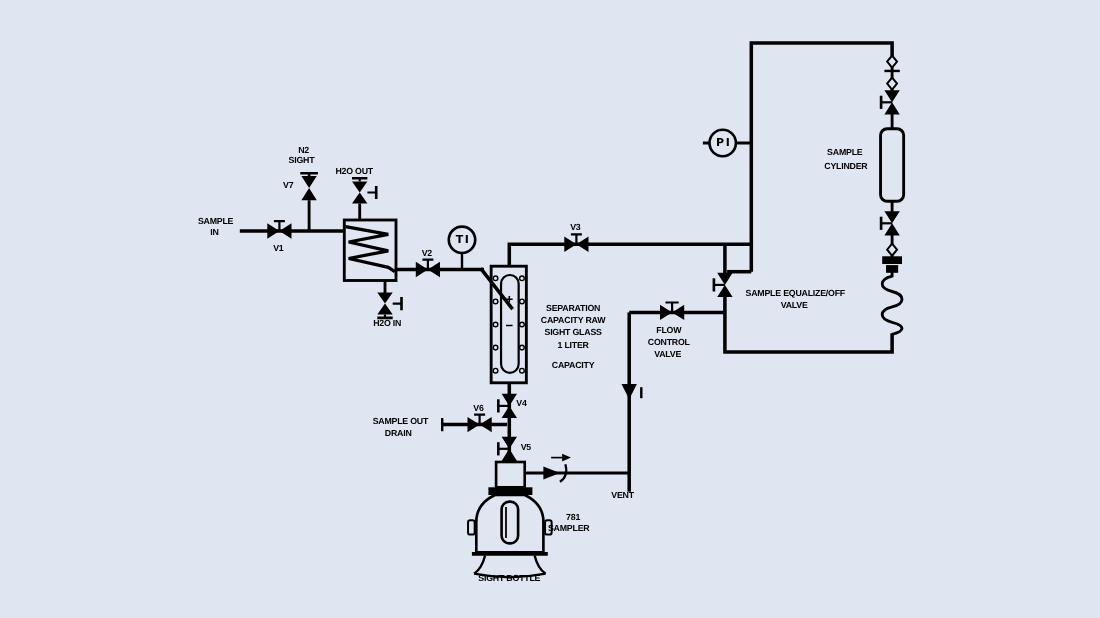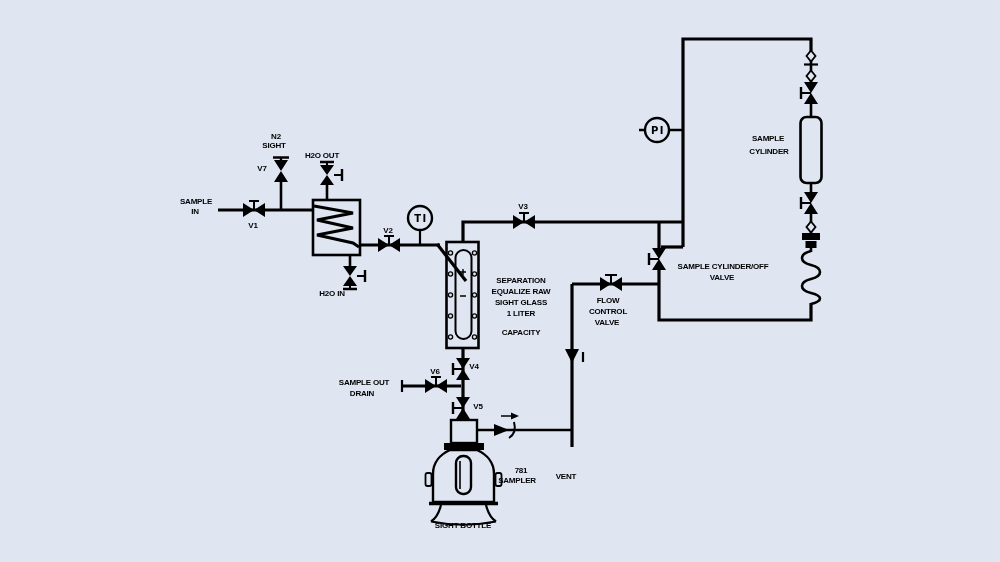--- a/index.html
+++ b/index.html
@@ -166,45 +166,45 @@
     </g>
   </svg>
 
   <div class="lbl" style="left:196px;top:202px">SAMPLE</div>
   <div class="lbl" style="left:195px;top:212px">IN</div>
   <div class="lbl" style="left:253px;top:226px">V1</div>
   <div class="lbl" style="left:276px;top:137px">N2</div>
   <div class="lbl" style="left:274px;top:146px">SIGHT</div>
   <div class="lbl" style="left:262px;top:169px">V7</div>
   <div class="lbl" style="left:322px;top:156px">H2O OUT</div>
-  <div class="lbl" style="left:332px;top:294px">H2O IN</div>
+  <div class="lbl" style="left:352px;top:294px">H2O IN</div>
   <div class="lbl" style="left:388px;top:231px">V2</div>
   <div class="lbl inst" style="left:420px;top:218px">TI</div>
   <div class="lbl" style="left:523px;top:207px">V3</div>
 
   <div class="lbl" style="left:521px;top:281px">SEPARATION</div>
-  <div class="lbl" style="left:521px;top:292px">EQUALIZE RAW</div>
+  <div class="lbl" style="left:521px;top:292px">CAPACITY RAW</div>
   <div class="lbl" style="left:521px;top:303px">SIGHT GLASS</div>
   <div class="lbl" style="left:521px;top:314px">1 LITER</div>
   <div class="lbl" style="left:521px;top:333px">CAPACITY</div>
 
   <div class="lbl" style="left:474px;top:367px">V4</div>
   <div class="lbl" style="left:435px;top:372px">V6</div>
   <div class="lbl" style="left:364px;top:383px">SAMPLE OUT</div>
   <div class="lbl" style="left:362px;top:394px">DRAIN</div>
   <div class="lbl" style="left:478px;top:407px">V5</div>
 
   <div class="lbl" style="left:521px;top:471px">781</div>
   <div class="lbl" style="left:517px;top:481px">SAMPLER</div>
   <div class="lbl" style="left:463px;top:526px">SIGHT BOTTLE</div>
-  <div class="lbl" style="left:566px;top:477px">VENT</div>
+  <div class="lbl" style="left:566px;top:451px">VENT</div>
 
   <div class="lbl" style="left:608px;top:301px">FLOW</div>
   <div class="lbl" style="left:608px;top:312px">CONTROL</div>
   <div class="lbl" style="left:607px;top:323px">VALVE</div>
 
-  <div class="lbl" style="left:723px;top:267px">SAMPLE CYLINDER/OFF</div>
+  <div class="lbl" style="left:723px;top:267px">SAMPLE EQUALIZE/OFF</div>
   <div class="lbl" style="left:722px;top:278px">VALVE</div>
 
   <div class="lbl inst" style="left:657px;top:130px">PI</div>
   <div class="lbl" style="left:768px;top:139px">SAMPLE</div>
   <div class="lbl" style="left:769px;top:152px">CYLINDER</div>
 </div>
 
 </body></html>

